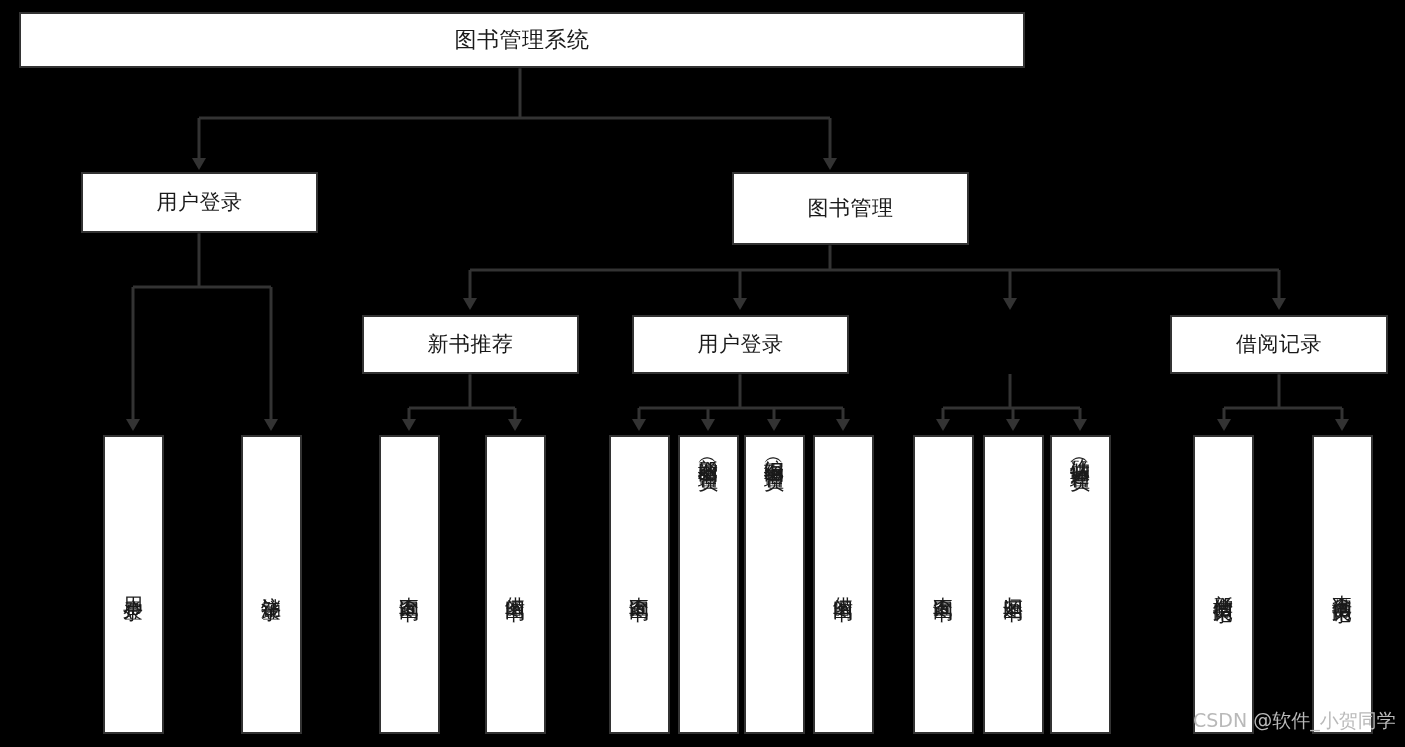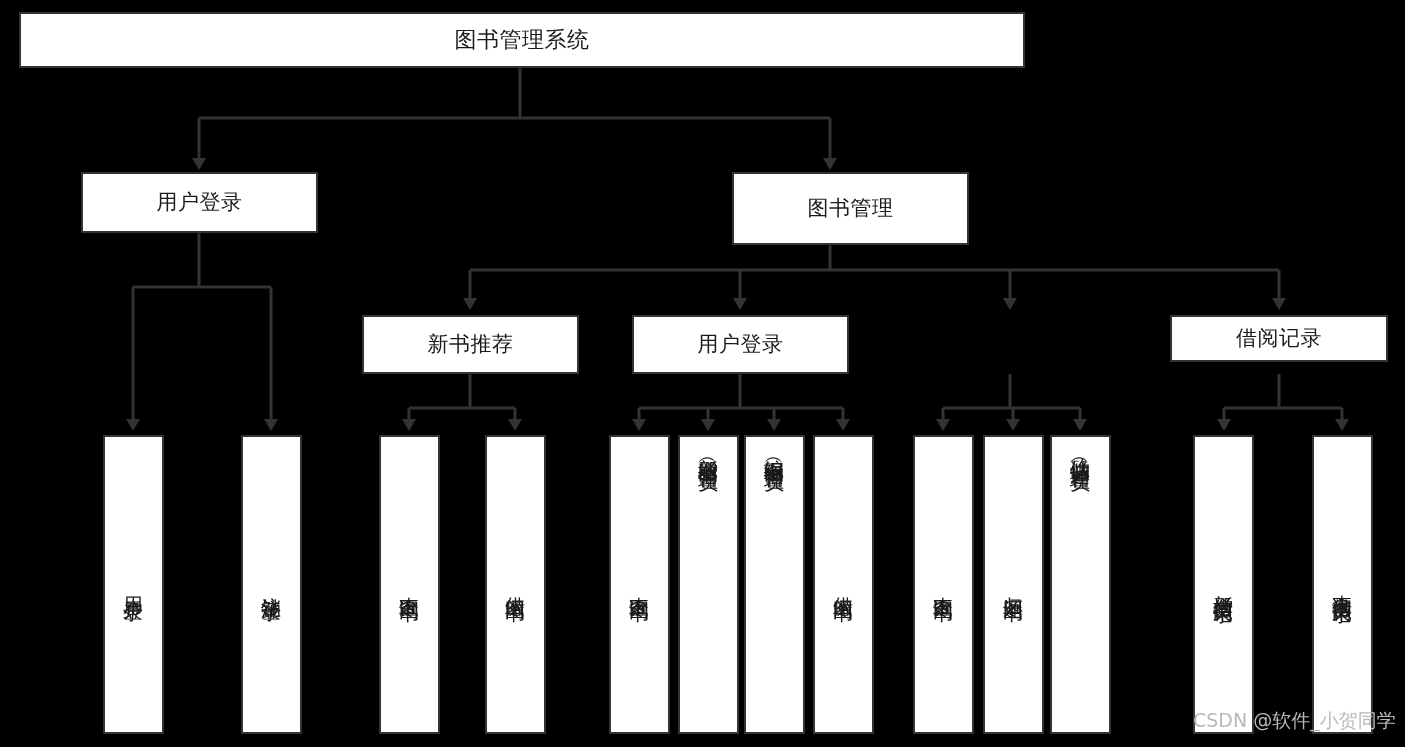--- a/index.html
+++ b/index.html
@@ -145,21 +145,21 @@
   <div class="node h" style="left:712px; top:172px; width:237px; height:73px;margin-left:20px;">
     <span class="lbl">图书管理</span>
   </div>
 
   <div class="node h" style="left:362px; top:315px; width:217px; height:59px;">
     <span class="lbl">新书推荐</span>
   </div>
   <div class="node h" style="left:632px; top:315px; width:217px; height:59px;">
     <span class="lbl">用户登录</span>
   </div>
-  <div class="node h" style="left:1170px; top:315px; width:218px; height:47px;">
+  <div class="node h" style="left:1170px; top:315px; width:218px; height:59px;">
     <span class="lbl">借阅记录</span>
   </div>
 
   <div class="node v mid" style="left:103px; top:435px; width:61px; height:299px;">
     <span class="lbl">用户登录</span>
   </div>
   <div class="node v mid" style="left:241px; top:435px; width:61px; height:299px;">
     <span class="lbl">注销登录</span>
   </div>
 

